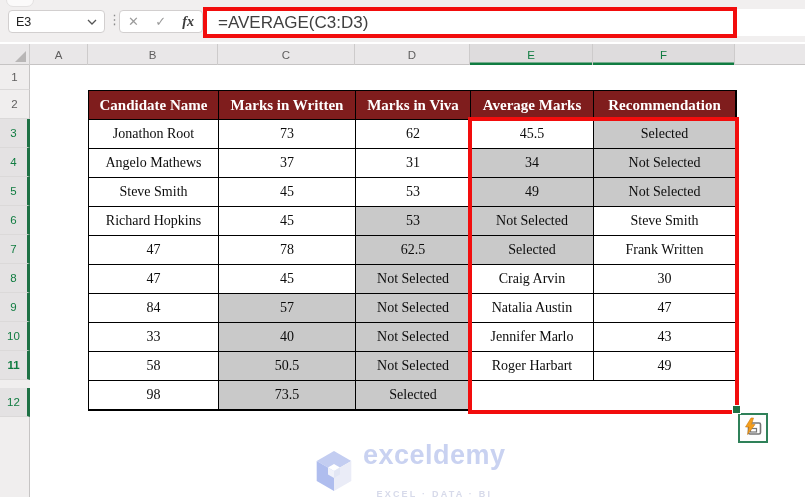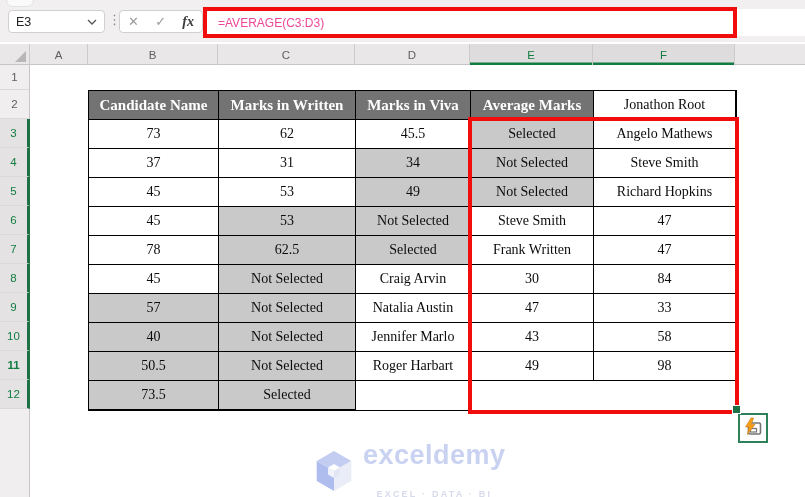--- a/index.html
+++ b/index.html
@@ -15,21 +15,21 @@
            padding:0 7px;box-sizing:border-box;font-size:12.5px;color:#222;}
   .namebox .chev{margin-left:auto;}
   .dots{position:absolute;left:108px;top:13px;color:#8A8A8A;font-size:13px;line-height:1;}
   .fxgroup{position:absolute;left:119px;top:10px;width:84px;height:23px;background:#fff;
            border:1px solid #D2CFCF;border-radius:4px;display:flex;align-items:center;
            justify-content:space-around;box-sizing:border-box;}
   .cancel,.enter{color:#9B9B9B;font-size:13px;line-height:1;}
   .fx{font:italic bold 14px "Liberation Serif",serif;color:#3B3B3B;}
   .formula-field{position:absolute;left:205px;top:9px;width:600px;height:27px;background:#fff;
                  display:flex;align-items:center;padding-left:13px;box-sizing:border-box;
-                 font-size:12px;color:#ec4899;}
+                 font-size:17px;color:#404040;}
 
   
   .red-box{position:absolute;border:4px solid #F20D0D;box-sizing:border-box;z-index:7;pointer-events:none;}
   .red-box.fb{left:203px;top:7px;width:534px;height:31px;}
   .red-box.range{left:468px;top:117px;width:271px;height:297px;}
 
   
   .colheaders{position:absolute;left:0;top:44px;width:805px;height:21px;display:flex;
               background:#E9E7E8;box-shadow:inset 0 -1px 0 #C6C4C4;}
   .corner{width:30px;height:21px;position:relative;border-right:1px solid #CDCBCB;box-sizing:border-box;}
@@ -47,21 +47,21 @@
       border-bottom:1px solid #DBD9D9;border-right:1px solid #C6C4C4;box-sizing:border-box;}
   .rh.sel{color:#107C41;background:#E4E2E3;border-right:3px solid #1E7145;}
   .rowfill{flex:1;border-right:1px solid #C6C4C4;box-sizing:border-box;}
 
   
   .table{position:absolute;left:88px;top:90px;display:grid;
          grid-template-columns:130px 137px 115px 123px 142px;grid-auto-rows:29px;
          border:1.5px solid #000;background:#fff;z-index:2;}
   .th,.td{border-right:1px solid #000;border-bottom:1px solid #000;box-sizing:border-box;
           display:flex;align-items:center;justify-content:center;overflow:hidden;}
-  .th{background:#737373;color:#fff;font:bold 15px "Liberation Serif",serif;}
+  .th{background:#7f1d1d;color:#fff;font:bold 15px "Liberation Serif",serif;}
   .td{font:14px "Liberation Serif",serif;color:#0c0c0c;}
   .td.shaded{background:#C9C9C9;}
   .td.active{background:#fff;}
 
   
   .fill-handle{position:absolute;left:732px;top:405px;width:9px;height:9px;background:#1E7145;
                border:1px solid #fff;box-sizing:border-box;z-index:8;}
 
   
   .flashfill{position:absolute;left:738px;top:413px;width:30px;height:30px;background:#FDFDFD;
@@ -121,29 +121,30 @@
       <div class="rh" style="height: 29px; flex: 0 0 auto;">2</div>
       <div class="rh sel" style="height: 29px; flex: 0 0 auto;">3</div>
       <div class="rh sel" style="height: 29px; flex: 0 0 auto;">4</div>
       <div class="rh sel" style="height: 29px; flex: 0 0 auto;">5</div>
       <div class="rh sel" style="height: 29px; flex: 0 0 auto;">6</div>
       <div class="rh sel" style="height: 29px; flex: 0 0 auto;">7</div>
       <div class="rh sel" style="height: 29px; flex: 0 0 auto;">8</div>
       <div class="rh sel" style="height: 29px; flex: 0 0 auto;">9</div>
       <div class="rh sel" style="height: 29px; flex: 0 0 auto;">10</div>
       <div class="rh sel" style="height: 29px; flex: 0 0 auto; font-weight: bold;">11</div>
-      <div class="rh sel" style="height: 29px; flex: 0 0 auto;">12</div>
+      <div class="rh sel" style="height: 29px; flex: 0 0 auto; margin-top: 8px;">12</div>
       <div class="rowfill"></div>
   </div>
 
   <div class="table" id="marks-table">
       <div class="th">Candidate Name</div>
       <div class="th">Marks in Written</div>
       <div class="th">Marks in Viva</div>
       <div class="th">Average Marks</div>
+      <div class="th">Recommendation</div>
       <div class="td">Jonathon Root</div>
       <div class="td">73</div>
       <div class="td">62</div>
       <div class="td active">45.5</div>
       <div class="td shaded">Selected</div>
       <div class="td">Angelo Mathews</div>
       <div class="td">37</div>
       <div class="td">31</div>
       <div class="td shaded">34</div>
       <div class="td shaded">Not Selected</div>

